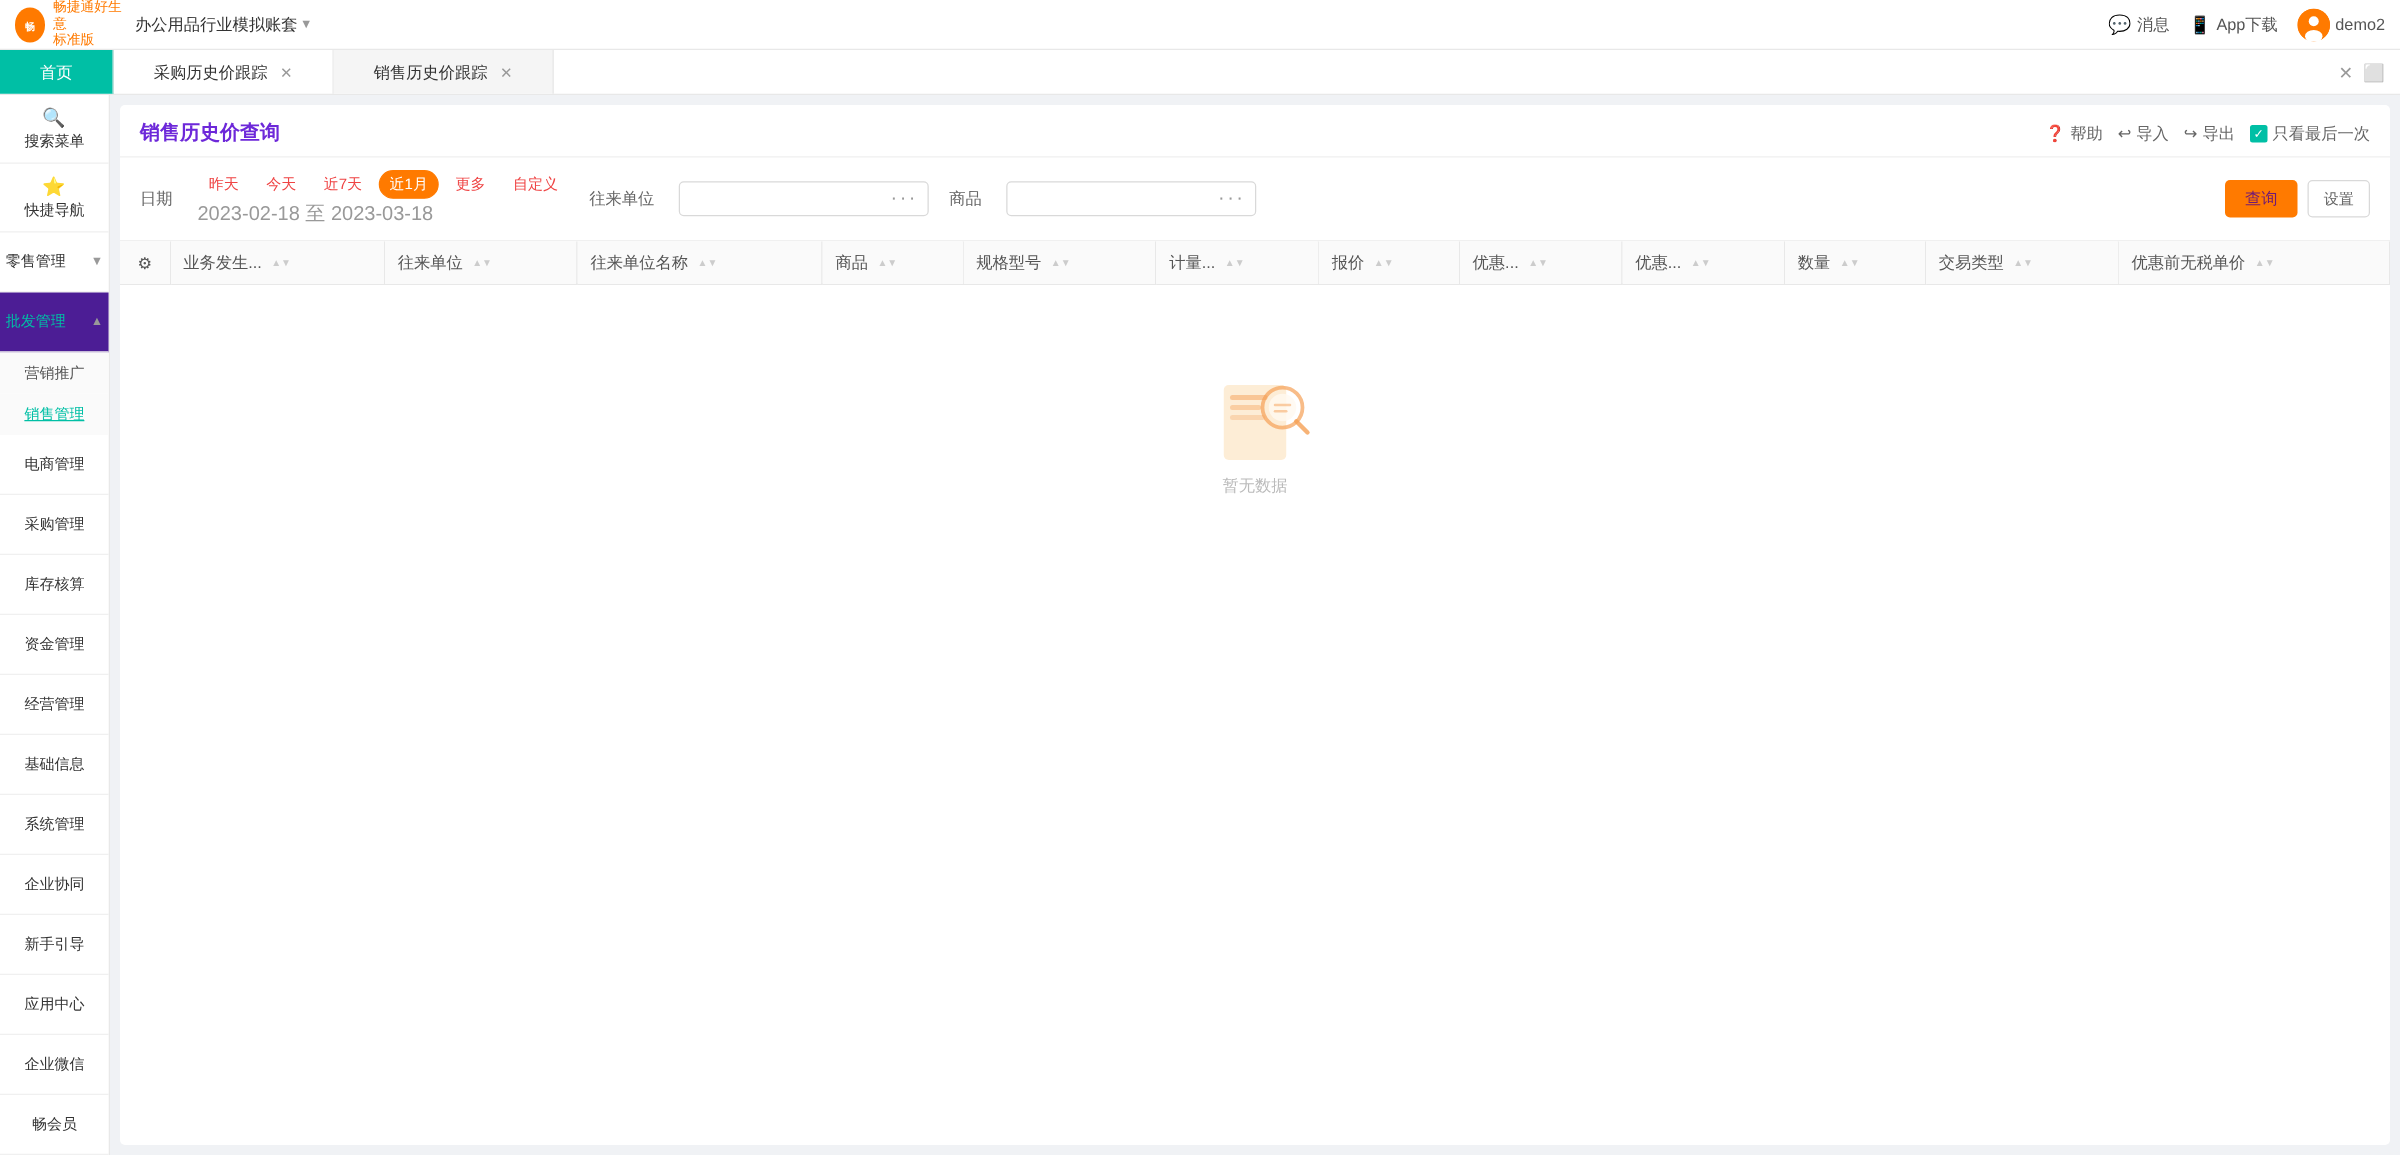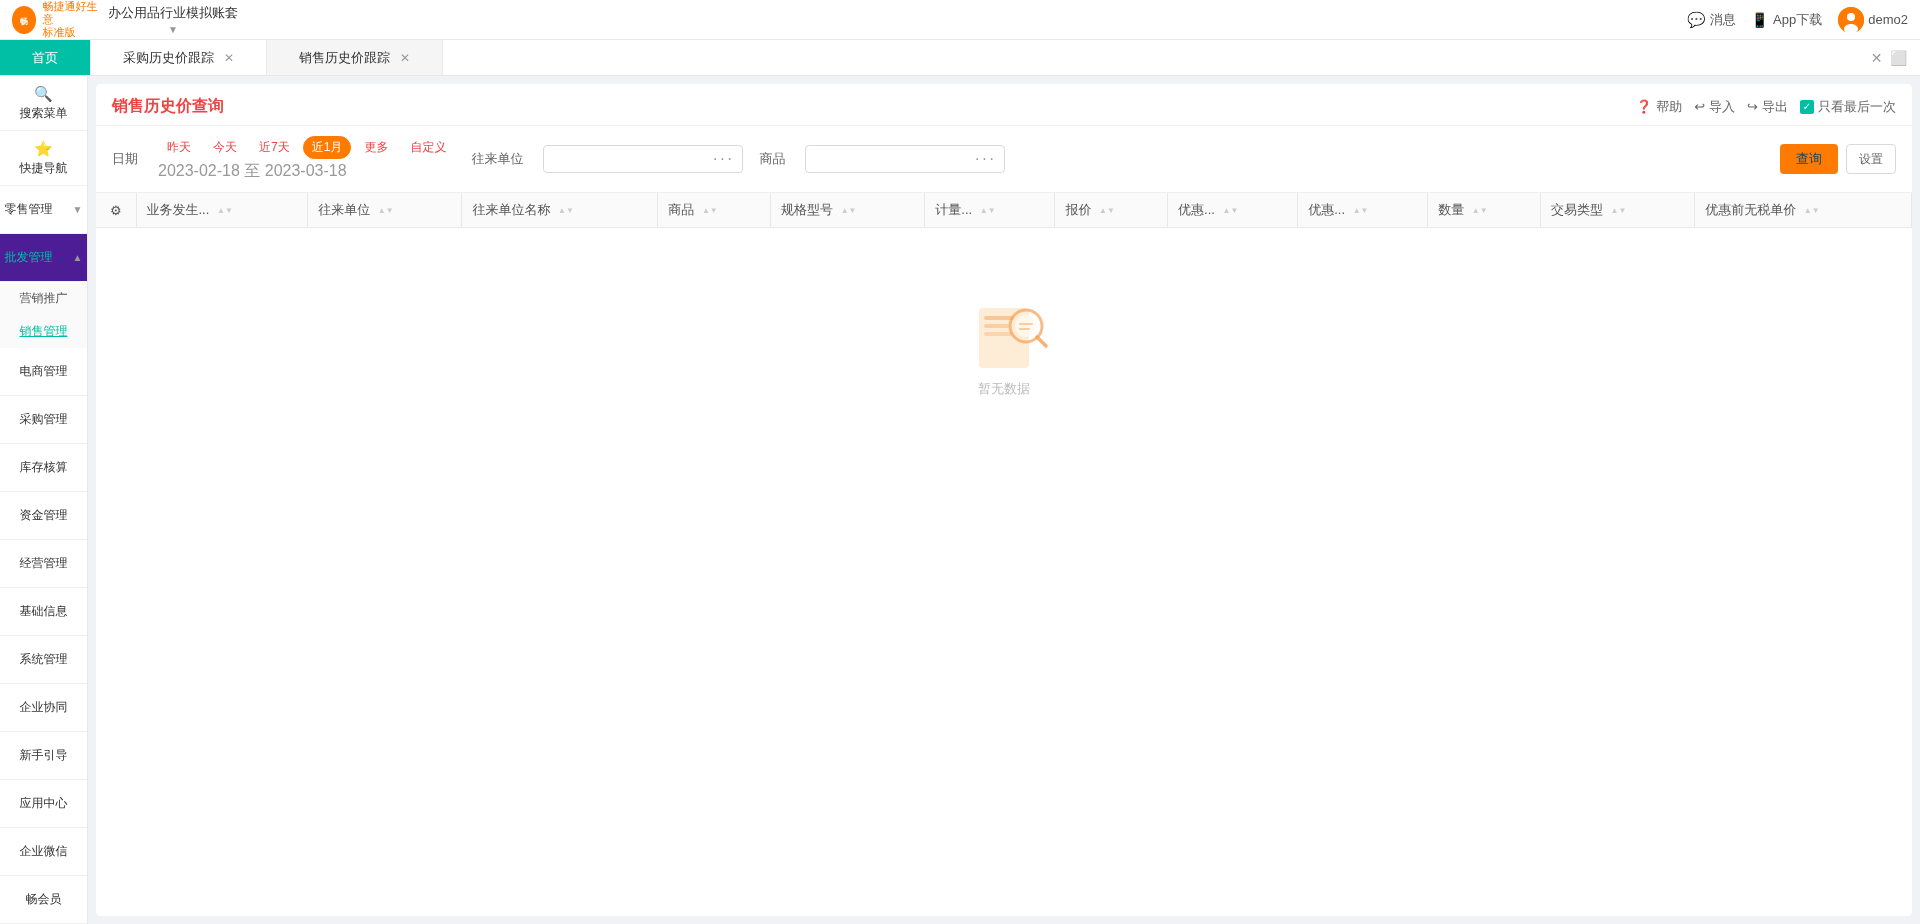--- a/index.html
+++ b/index.html
@@ -44,21 +44,20 @@
       color: #ff7a00;
       line-height: 1.2;
     }
     .workspace-selector {
       display: flex;
       align-items: center;
       gap: 2px;
       color: #333;
       font-size: 13px;
       cursor: pointer;
-      flex-direction: column;
     }
     .top-header-right {
       display: flex;
       align-items: center;
       gap: 16px;
       color: #555;
       font-size: 13px;
     }
     .top-header-right .action-item {
       display: flex;
@@ -201,21 +200,21 @@
     .page-header {
       padding: 12px 16px 8px;
       border-bottom: 1px solid #f0f0f0;
       display: flex;
       align-items: center;
       justify-content: space-between;
     }
     .page-title {
       font-size: 16px;
       font-weight: 600;
-      color: #ef4444;
+      color: #6d28d9;
     }
     .page-header-actions {
       display: flex;
       align-items: center;
       gap: 12px;
       font-size: 13px;
       color: #666;
     }
     .page-header-actions .action-link {
       display: flex;
@@ -304,21 +303,21 @@
       font-size: 16px;
       letter-spacing: 2px;
     }
     .filter-actions {
       margin-left: auto;
       display: flex;
       gap: 8px;
     }
     .btn-query {
       background: #ff7a00;
-      color: #0c4a6e;
+      color: #701a75;
       border: none;
       border-radius: 4px;
       padding: 6px 16px;
       font-size: 13px;
       cursor: pointer;
     }
     .btn-settings {
       background: #fff;
       color: #666;
       border: 1px solid #d9d9d9;

